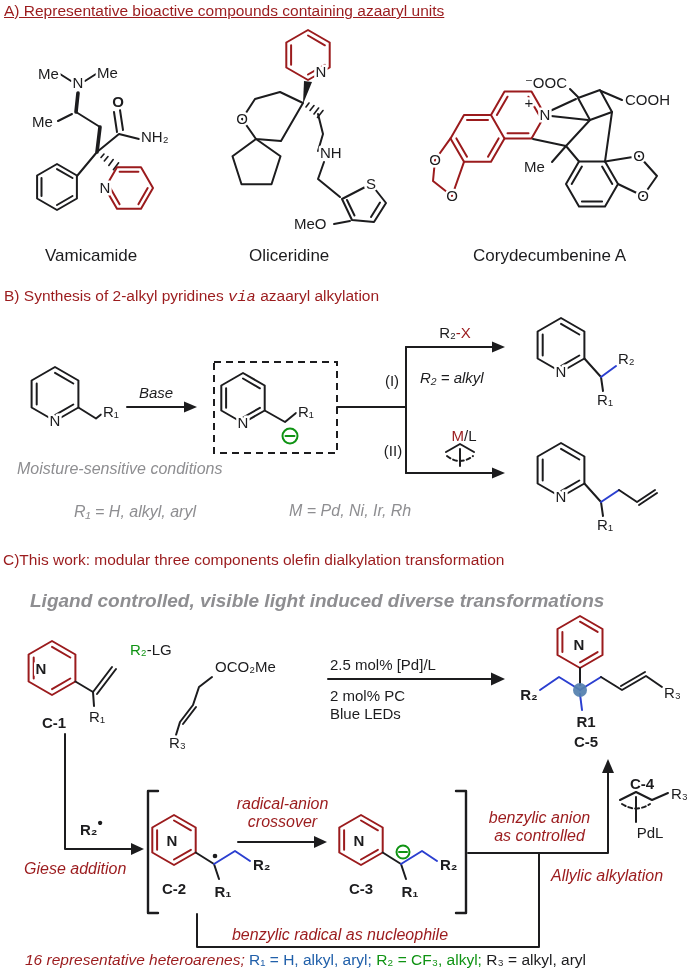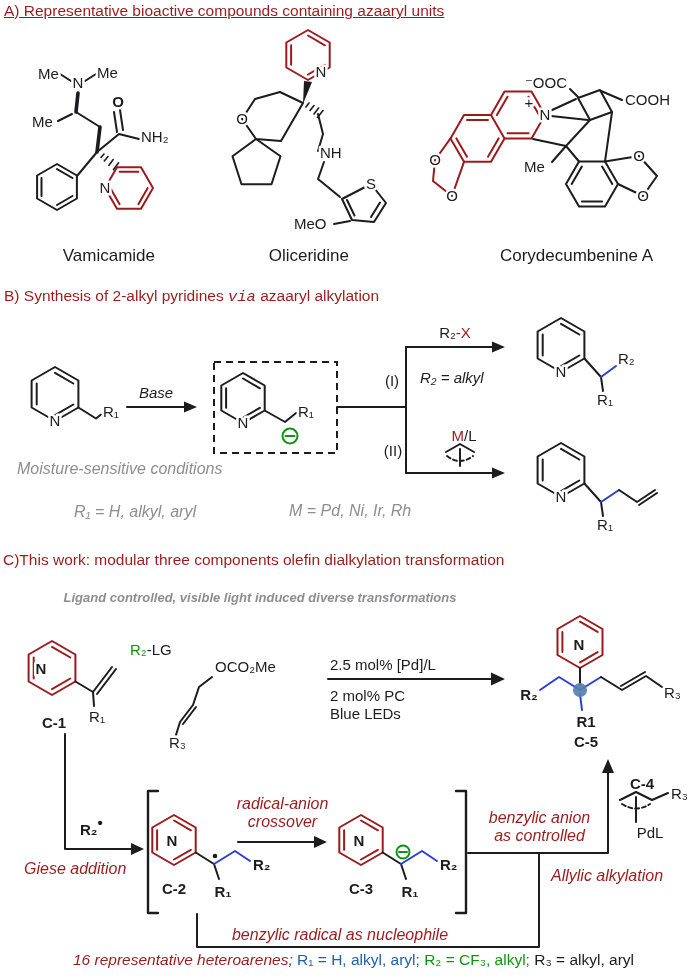--- a/index.html
+++ b/index.html
@@ -6,25 +6,25 @@
     --dark-red:#9b1b1d; --blue:#2160aa; --blue-bond:#2b3fd0; --green:#0f9313;
     --gray:#8e8e91; --black:#1c1c1e; --sphere:#537fae;
   }
   html,body{margin:0;padding:0;background:#fff;}
   #fig{position:relative;width:700px;height:980px;background:#fff;overflow:hidden;
        font-family:"Liberation Sans","DejaVu Sans",sans-serif;color:var(--black);}
   .abs{position:absolute;white-space:nowrap;}
   .sec-title{font-size:15.5px;color:var(--dark-red);}
   .it{font-style:italic;font-family:Liberation Mono, monospace;}
   .gray-note{font-size:16px;font-style:italic;color:var(--gray);}
-  .mol-name{font-size:17px;color:var(--black);text-align:right;}
+  .mol-name{font-size:17px;color:var(--black);text-align:left;}
   .mech{font-size:16px;font-style:italic;color:var(--dark-red);}
   .ctr{text-align:center;}
-  .subtitle{font-size:13px;font-weight:bold;font-style:italic;color:var(--gray);}
-  .cap{font-size:15.5px;margin-left:48px;}
+  .subtitle{font-size:19px;font-weight:bold;font-style:italic;color:var(--gray);}
+  .cap{font-size:15.5px;}
   .cap-red{color:var(--dark-red);font-style:italic;}
   .cap-blue{color:var(--blue);}
   .cap-green{color:var(--green);}
   .cap-black{color:var(--black);}
   svg{position:absolute;left:0;top:0;}
   .bd{stroke:var(--black);stroke-width:2;fill:none;stroke-linecap:round;stroke-linejoin:round;}
   .bdr{stroke:var(--dark-red);}
   .bdb{stroke:var(--blue-bond);}
   .bdg{stroke:var(--green);}
   .thin{stroke-width:1.6;}

